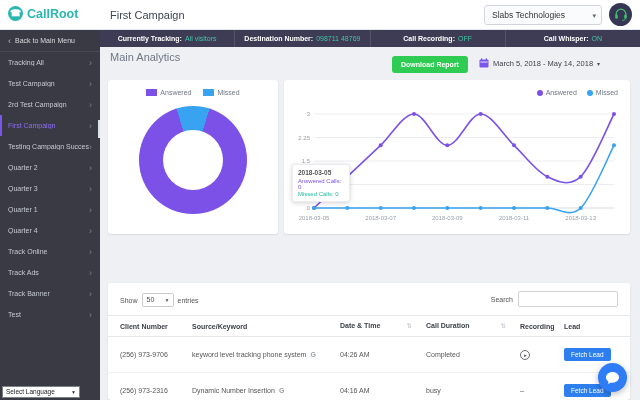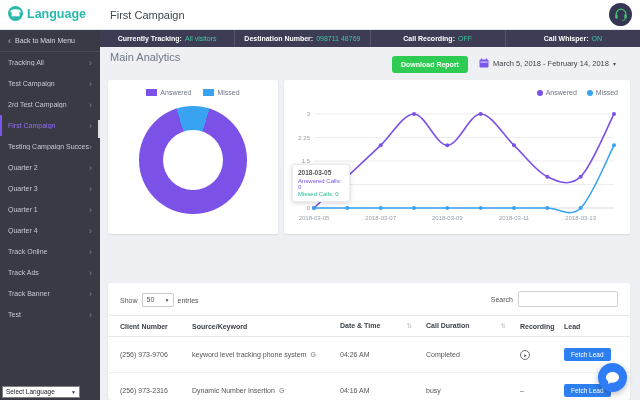--- a/index.html
+++ b/index.html
@@ -115,23 +115,27 @@
   .chat-fab { position:absolute; right:13px; bottom:8px; width:29px; height:29px; border-radius:50%;
               background:#2e7cf6; box-shadow:0 2px 6px rgba(0,0,0,.28); display:flex;
               align-items:center; justify-content:center; z-index:7; }
 </style>
 </head>
 <body>
 
 <div class="topbar">
   <div class="brand">
     <span class="logo-circle">☎</span>
-    <span>Language</span>
+    <span>CallRoot</span>
   </div>
   <div class="page-title">First Campaign</div>
+  <div class="account-select">
+    <span>Slabs Technologies</span>
+    <span class="sel-caret">▾</span>
+  </div>
   <div class="headset-btn">
     <svg width="14" height="13" viewBox="0 0 14 13">
       <path d="M2.2 7.2V6a4.8 4.8 0 0 1 9.6 0v1.2" fill="none" stroke="#43c06d" stroke-width="1.3"></path>
       <rect x="1.2" y="6.6" width="2.6" height="4.2" rx="1.2" fill="#43c06d"></rect>
       <rect x="10.2" y="6.6" width="2.6" height="4.2" rx="1.2" fill="#43c06d"></rect>
       <path d="M11.5 10.6c0 1.1-1.6 1.7-3.2 1.7" fill="none" stroke="#43c06d" stroke-width="1"></path>
     </svg>
   </div>
 </div>
 
@@ -222,21 +226,21 @@
 
 <div class="section-title">Main Analytics</div>
 <button class="download-btn">Download Report</button>
 <div class="date-range">
   <svg width="10" height="10" viewBox="0 0 10 10">
     <rect x="0.5" y="1.5" width="9" height="8" rx="1" fill="#7a57ea"></rect>
     <rect x="2" y="0.4" width="1.2" height="2" fill="#7a57ea"></rect>
     <rect x="6.8" y="0.4" width="1.2" height="2" fill="#7a57ea"></rect>
     <rect x="1.4" y="3.6" width="7.2" height="0.9" fill="#fff" opacity="0.9"></rect>
   </svg>
-  <span>March 5, 2018 - February 14, 2018</span>
+  <span>March 5, 2018 - May 14, 2018</span>
   <span class="dr-caret">▾</span>
 </div>
 
 <div class="card" id="donut-card">
   <div class="legend-row">
     <span class="leg-item">
       <span class="swatch" style="background: rgb(123, 81, 232);"></span>
       <span>Answered</span>
     </span>
     <span class="leg-item">

